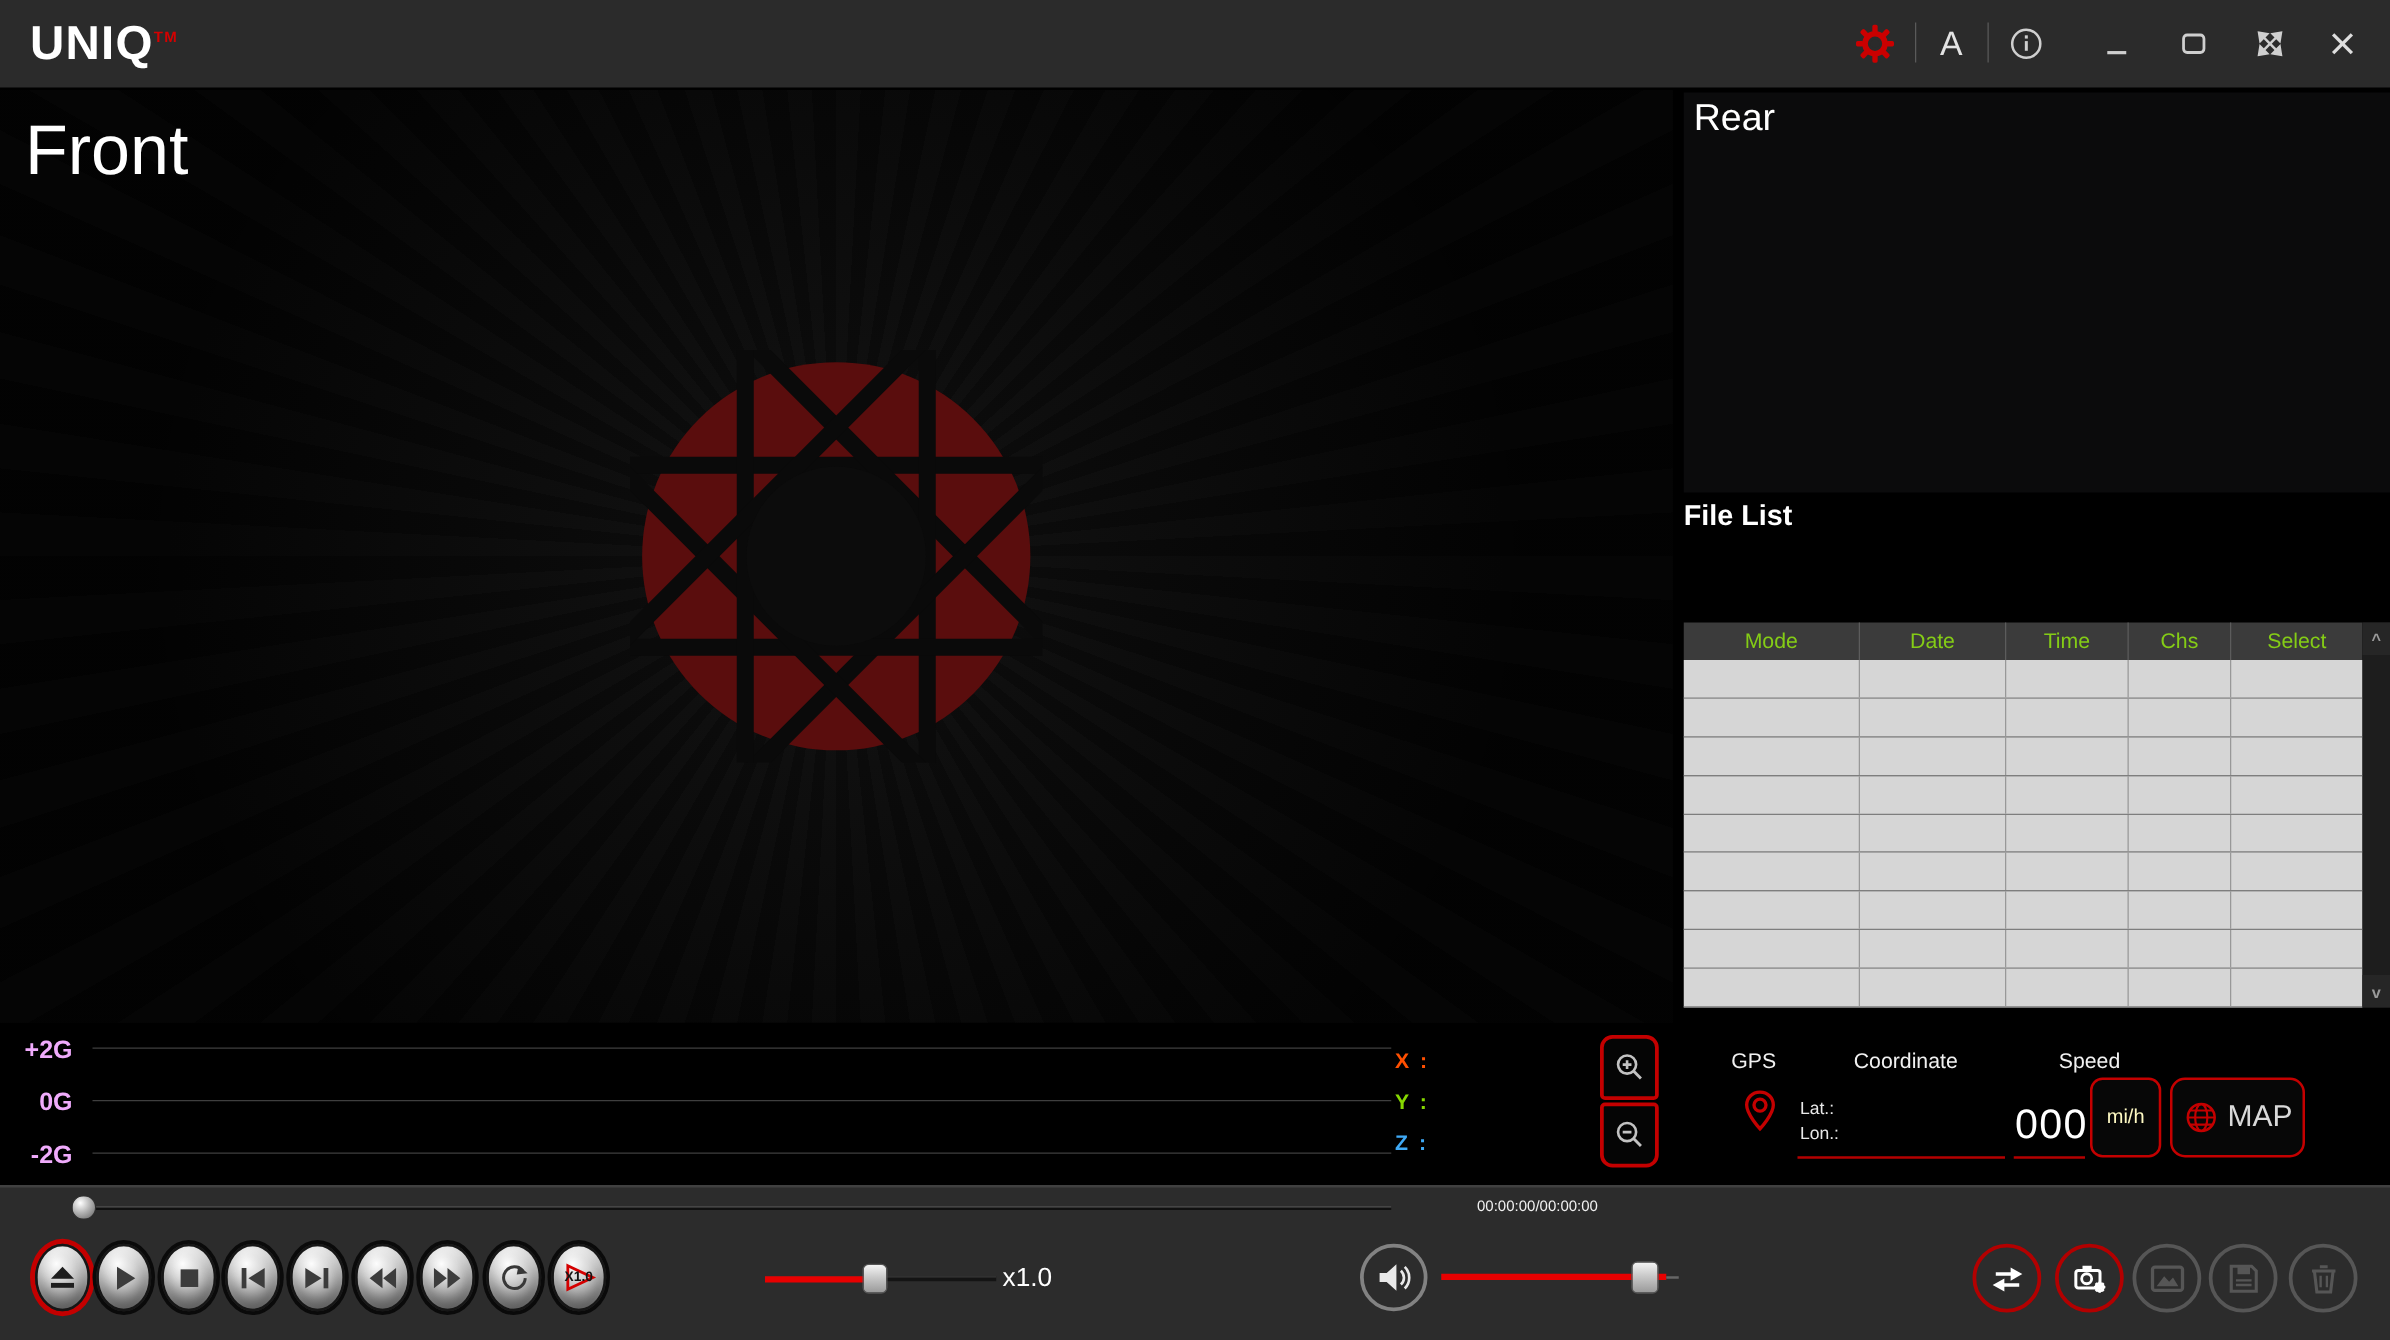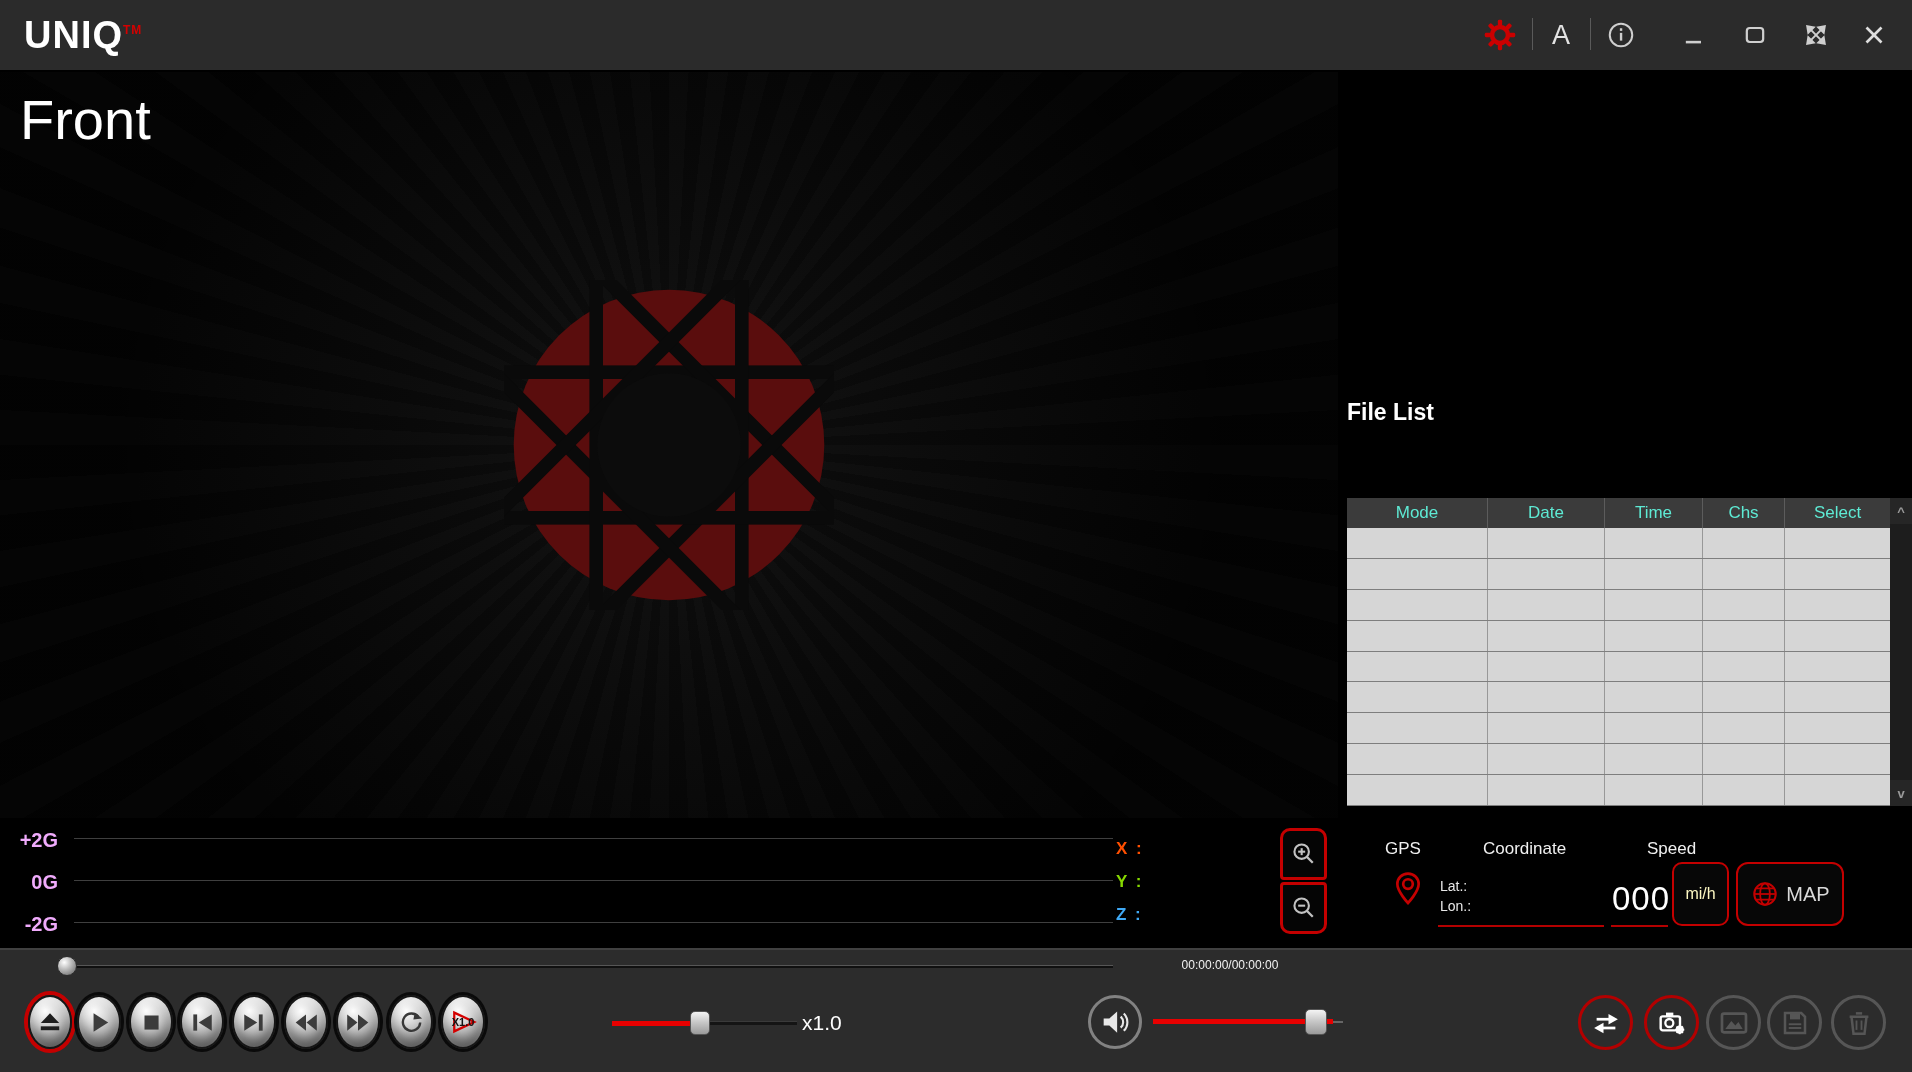--- a/index.html
+++ b/index.html
@@ -30,21 +30,21 @@
   
   .fl-title { left:1347px; top:399px; font-size:23px; font-weight:700; color:#fff; }
   .fl-filters { left:1348px; top:431px; display:grid; grid-template-columns:122px 123px 123px 125px;
     grid-template-rows:28px 22px; gap:5px 6px; }
   .fl-btn { background:#0d0d0d; border:2px solid #6e6e6e; border-radius:8px; color:#c9c9c9;
     font-size:15px; display:flex; align-items:center; justify-content:center; cursor:pointer; }
   .fl-btn.selall { grid-row:1/3; border:2px solid #8e1111; color:#fff; border-radius:9px; }
 
   .ftable { left:1347px; top:498px; width:543px; height:308px; display:flex; flex-direction:column; }
   .thead { display:flex; height:30px; background:#3b3b3b; }
-  .thcell { color:#5eead4; font-size:17px; display:flex; align-items:center; justify-content:center;
+  .thcell { color:#84cc16; font-size:17px; display:flex; align-items:center; justify-content:center;
     border-right:1px solid #5c5c5c; }
   .tbody { flex:1; display:flex; flex-direction:column; }
   .trow { flex:1; display:flex; background:#d6d6d6; border-bottom:1px solid #7e7e7e; }
   .tcell { border-right:1px solid #989898; }
   .c0{width:141px}.c1{width:117px}.c2{width:98px}.c3{width:82px}.c4{width:105px; border-right:none;}
   .vscroll { left:1890px; top:498px; width:22px; height:308px; background:#1d1d1d;
     display:flex; flex-direction:column; justify-content:space-between; }
   .varrow { height:26px; color:#9a9a9a; font-size:13px; font-weight:700; display:flex;
     align-items:center; justify-content:center; cursor:pointer; background:#262626; }
 
@@ -56,21 +56,21 @@
     background:#050505; display:flex; align-items:center; justify-content:center; cursor:pointer; }
 
   
   .gps-head { color:#f0f0f0; font-size:17px; }
   .latlon { color:#e8e8e8; font-size:14px; line-height:20px; }
   .red-underline { height:2px; background:#b40000; }
   .speed-val { color:#fff; font-size:33px; letter-spacing:1px; }
   .unit-btn { left:1672px; top:862px; width:57px; height:64px; border:2px solid #c40000; border-radius:10px;
     background:#070707; color:#fef9c3; font-size:16px; display:flex; align-items:center; justify-content:center; cursor:pointer; }
   .map-btn { left:1736px; top:862px; width:108px; height:64px; border:2px solid #c40000; border-radius:12px;
-    background:#070707; color:#d9d9d9; font-size:20px; display:flex; align-items:center; justify-content:center;
+    background:#070707; color:#d9d9d9; font-size:24px; display:flex; align-items:center; justify-content:center;
     gap:6px; cursor:pointer; }
 
   
   .bottombar { left:0; top:948px; width:1912px; height:124px; background:#2c2c2c; border-top:2px solid #404040; }
   .tl-track { left:75px; top:15px; width:1038px; height:3px; background:#101010; border-top:1px solid #565656; }
   .tl-thumb { left:57px; top:6px; width:20px; height:20px; border-radius:50%;
     background:radial-gradient(circle at 35% 30%, #ffffff, #b5b5b5 45%, #6e6e6e 90%); border:1px solid #2e2e2e; cursor:pointer; }
   .time-display { left:1150px; top:8px; width:160px; text-align:center; color:#f2f2f2; font-size:12px; }
 
   .pb-btn { top:45px; width:44px; height:54px; border-radius:50%;
@@ -176,20 +176,23 @@
         <rect x="-178" y="-82" width="356" height="14" transform="rotate(135)"></rect>
         <rect x="-178" y="-82" width="356" height="14" transform="rotate(180)"></rect>
         <rect x="-178" y="-82" width="356" height="14" transform="rotate(225)"></rect>
         <rect x="-178" y="-82" width="356" height="14" transform="rotate(270)"></rect>
         <rect x="-178" y="-82" width="356" height="14" transform="rotate(315)"></rect>
       </g>
       <circle r="74" fill="#0c0c0c"></circle>
     </svg>
   </div>
 
+  <div class="abs rear-panel">
+    <div class="abs rear-label">Rear</div>
+  </div>
 
   <div class="abs fl-title">File List</div>
 
 
   <div class="abs ftable">
     <div class="thead">
       <div class="thcell c0">Mode</div>
       <div class="thcell c1">Date</div>
       <div class="thcell c2">Time</div>
       <div class="thcell c3">Chs</div>

